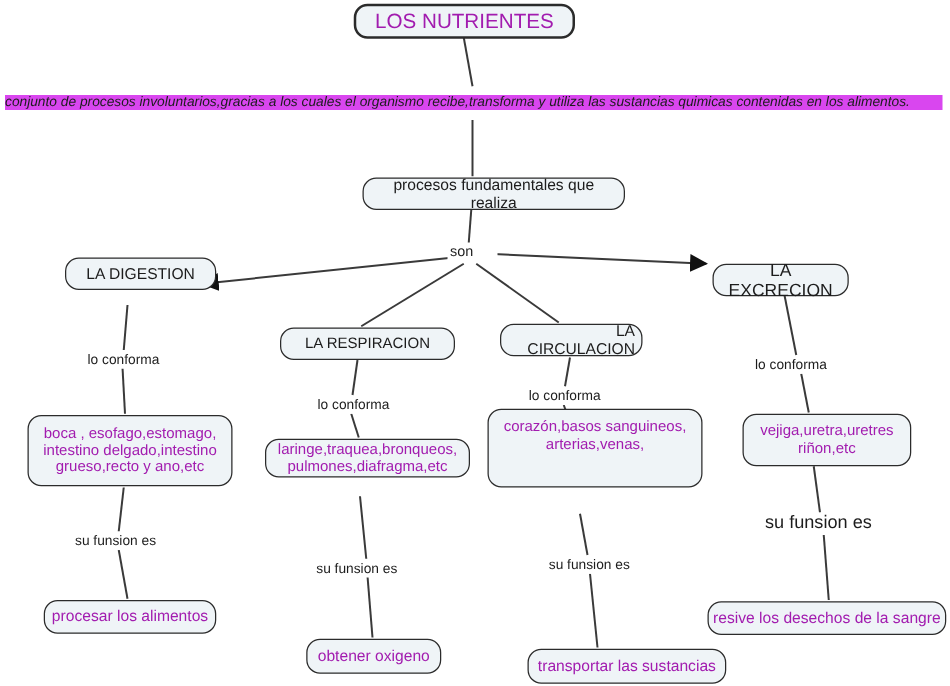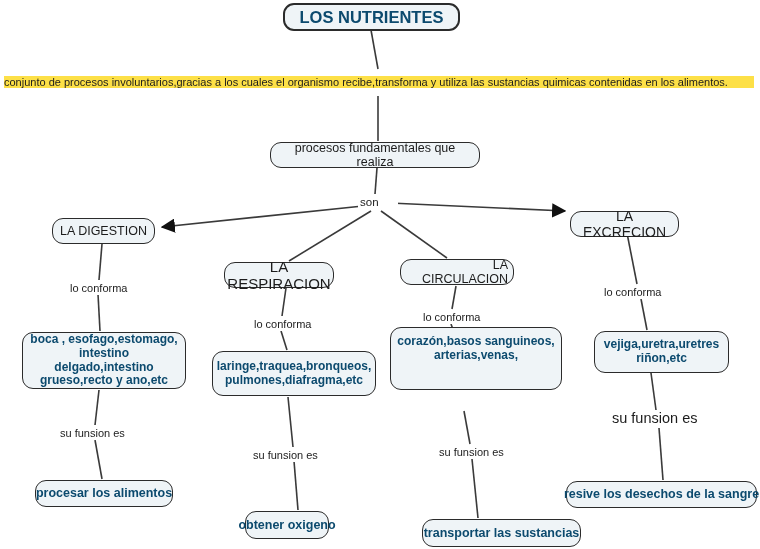--- a/index.html
+++ b/index.html
@@ -7,46 +7,46 @@
     width:760px;height:549px;position:relative;background:#ffffff;
     font-family:"Liberation Sans", sans-serif;color:#1c1c1c;overflow:hidden;
   }
   #connectors{position:absolute;left:0;top:0;z-index:0;}
   .node{
     position:absolute;z-index:2;box-sizing:border-box;
     background:#eff4f7;border:1.6px solid #2b2b2b;border-radius:11px;
     display:flex;align-items:center;justify-content:center;text-align:center;
     padding:2px 5px;line-height:1.15;
   }
-  .node.orange{color:#0c4a6e;font-weight:bold;}
+  .node.orange{color:#a21caf;}
   .node.top-align{align-items:flex-start;padding-top:7px;}
   .node.nowrap{white-space:nowrap;}
   .linklabel{
     position:absolute;z-index:2;background:#ffffff;
     font-size:11px;color:#1c1c1c;line-height:1.2;padding:0 2px;
   }
   #description{
     position:absolute;z-index:2;left:4px;top:76px;width:750px;
-    font-size:11px;color:#1c1c1c;background:#fde047;
+    font-size:11px;color:#1c1c1c;background:#d946ef;font-style:italic;
   }
   #title-node{left:283px;top:3px;width:177px;height:28px;font-size:16.5px;border-width:2px;}
-  #process-node{left:270px;top:142px;width:210px;height:26px;font-size:12.5px;}
+  #process-node{left:290px;top:142px;width:210px;height:26px;font-size:12.5px;}
   #son-label{left:358px;top:196px;width:36px;font-size:11.5px;}
 
-  #digestion-node{left:52px;top:218px;width:103px;height:26px;font-size:12.5px;}
+  #digestion-node{left:52px;top:206px;width:121px;height:26px;font-size:12.5px;}
   #digestion-conforma{left:68px;top:282px;width:68px;}
   #digestion-organs{left:22px;top:332px;width:164px;height:57px;font-size:12px;}
   #digestion-funsion{left:58px;top:427px;width:80px;}
   #digestion-function{left:35px;top:480px;width:138px;height:27px;font-size:12.5px;}
 
-  #respiracion-node{left:224px;top:262px;width:110px;height:26px;font-size:15px;}
+  #respiracion-node{left:224px;top:262px;width:140px;height:26px;font-size:12px;}
   #respiracion-conforma{left:252px;top:318px;width:68px;}
-  #respiracion-organs{left:212px;top:351px;width:164px;height:45px;font-size:12px;}
+  #respiracion-organs{left:212px;top:351px;width:164px;height:31px;font-size:12px;}
   #respiracion-funsion{left:251px;top:449px;width:80px;}
-  #respiracion-function{left:245px;top:511px;width:84px;height:28px;font-size:12.5px;}
+  #respiracion-function{left:245px;top:511px;width:108px;height:28px;font-size:12.5px;}
 
   #circulacion-node{left:400px;top:259px;width:114px;height:26px;font-size:12.5px;text-align:right;}
   #circulacion-conforma{left:421px;top:311px;width:68px;}
   #circulacion-organs{left:390px;top:327px;width:172px;height:63px;font-size:12px;}
   #circulacion-funsion{left:437px;top:446px;width:80px;}
   #circulacion-function{left:398px;top:519px;width:159px;height:28px;font-size:12.5px;margin-left:24px;}
 
   #excrecion-node{left:570px;top:211px;width:109px;height:26px;font-size:14px;}
   #excrecion-conforma{left:602px;top:286px;width:68px;}
   #excrecion-organs{left:594px;top:331px;width:135px;height:42px;font-size:12px;}

